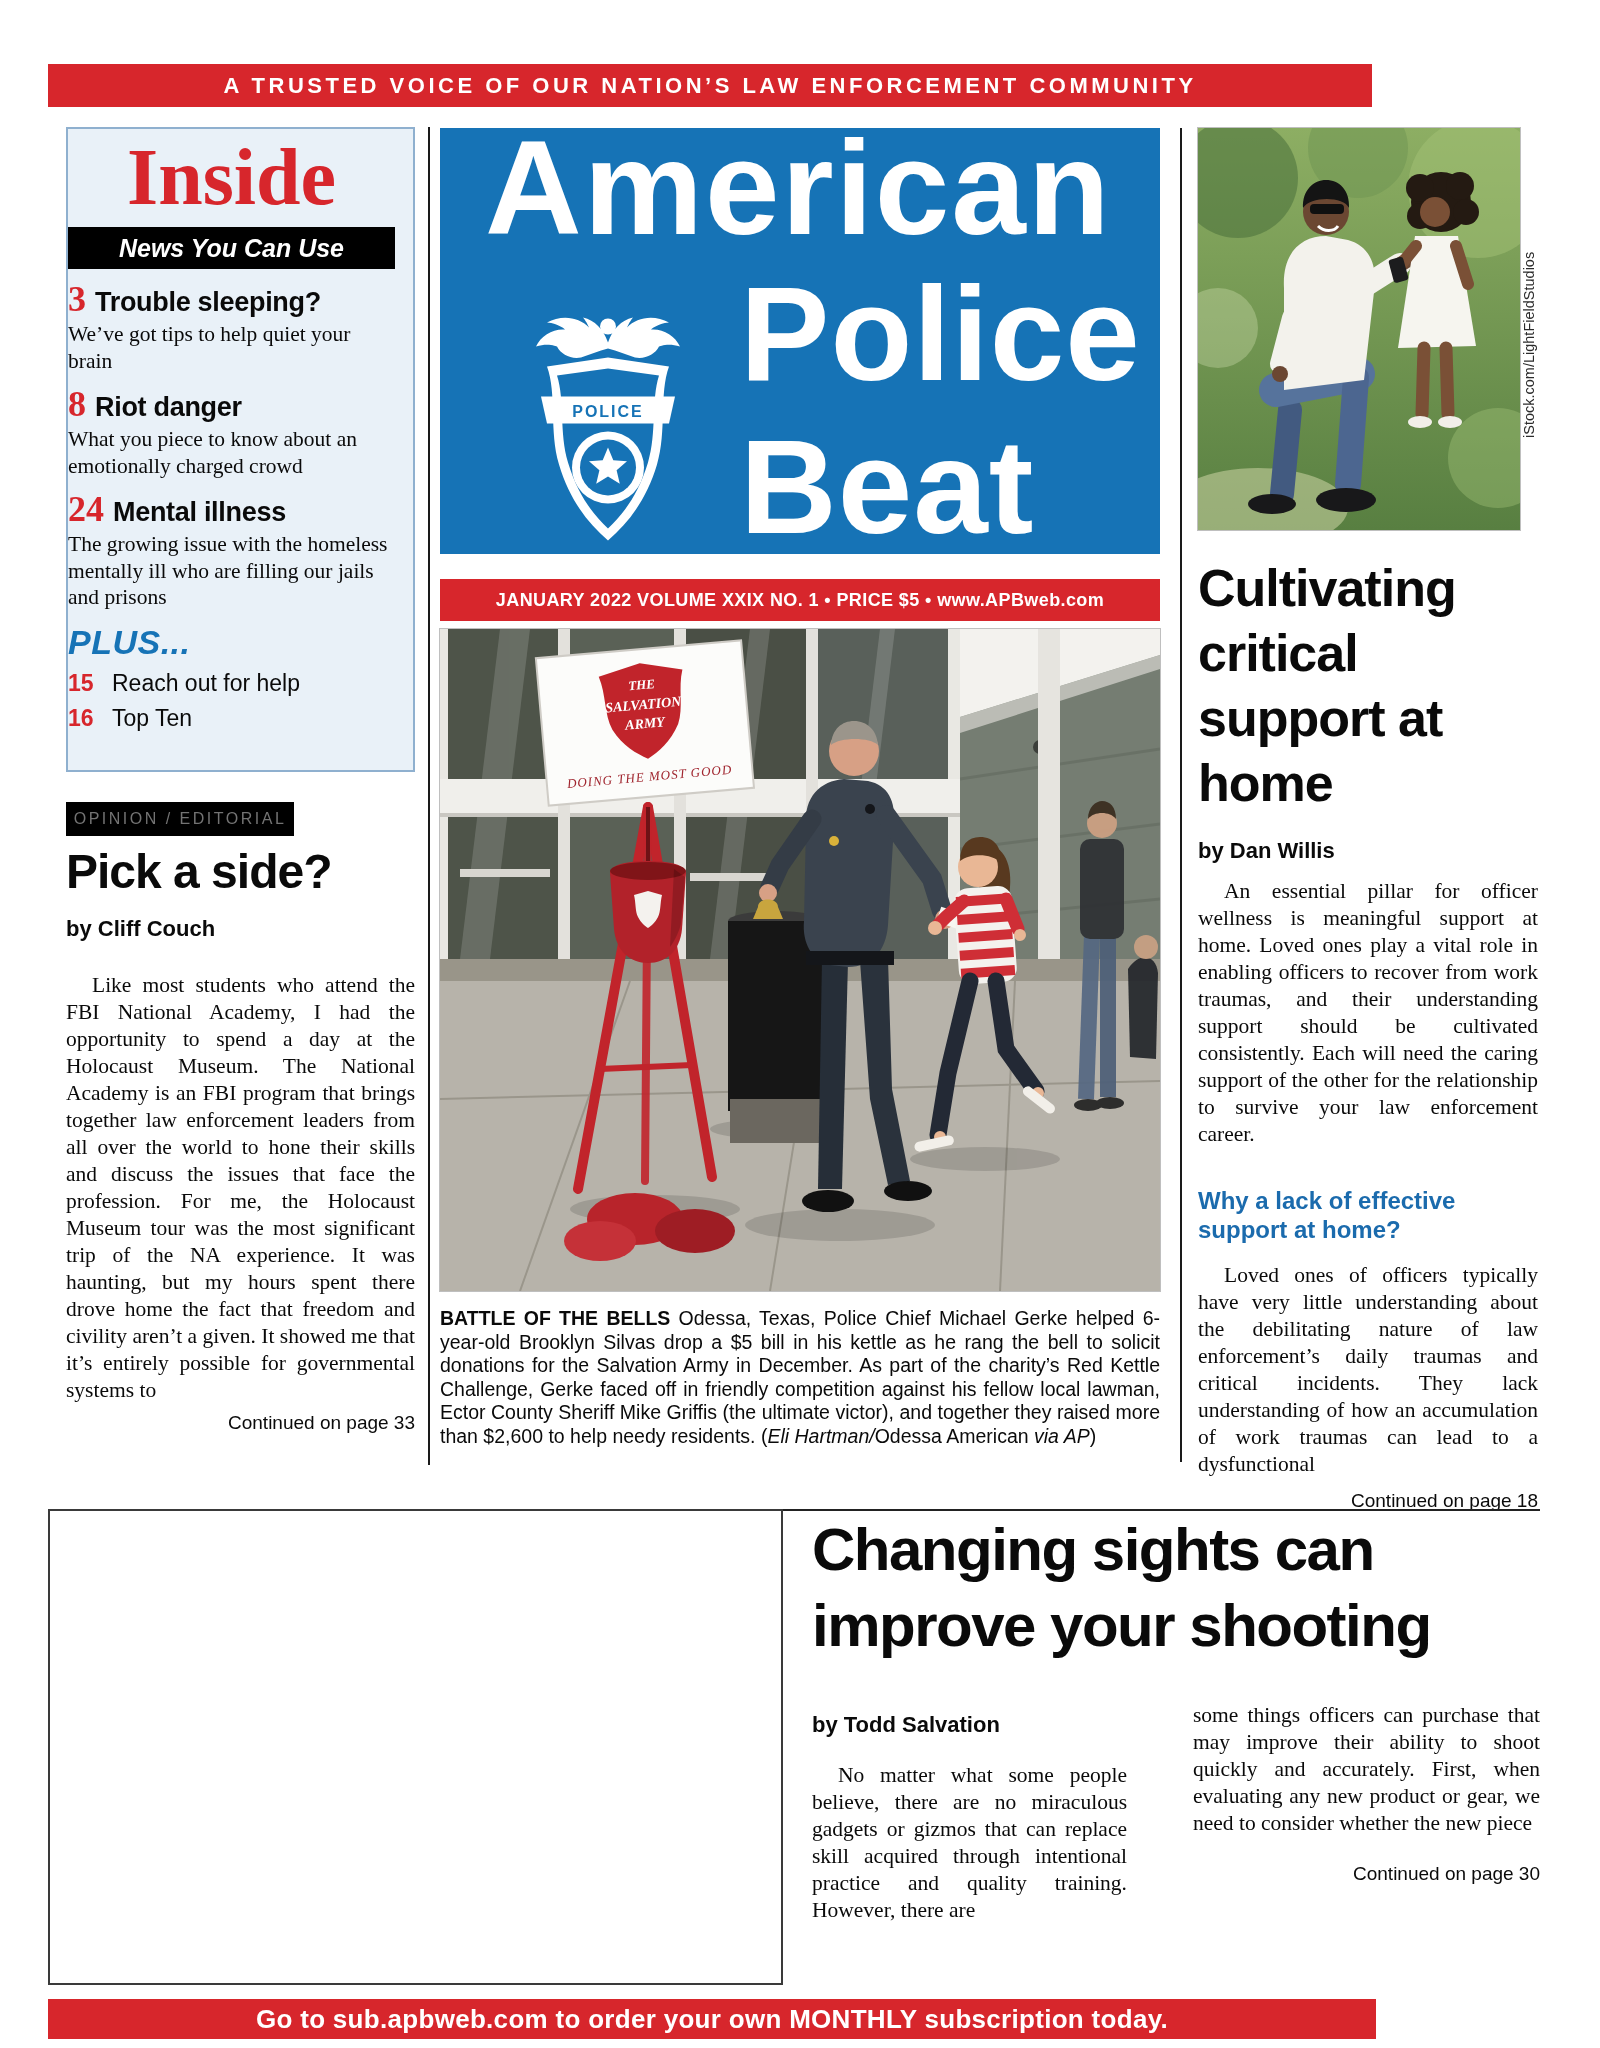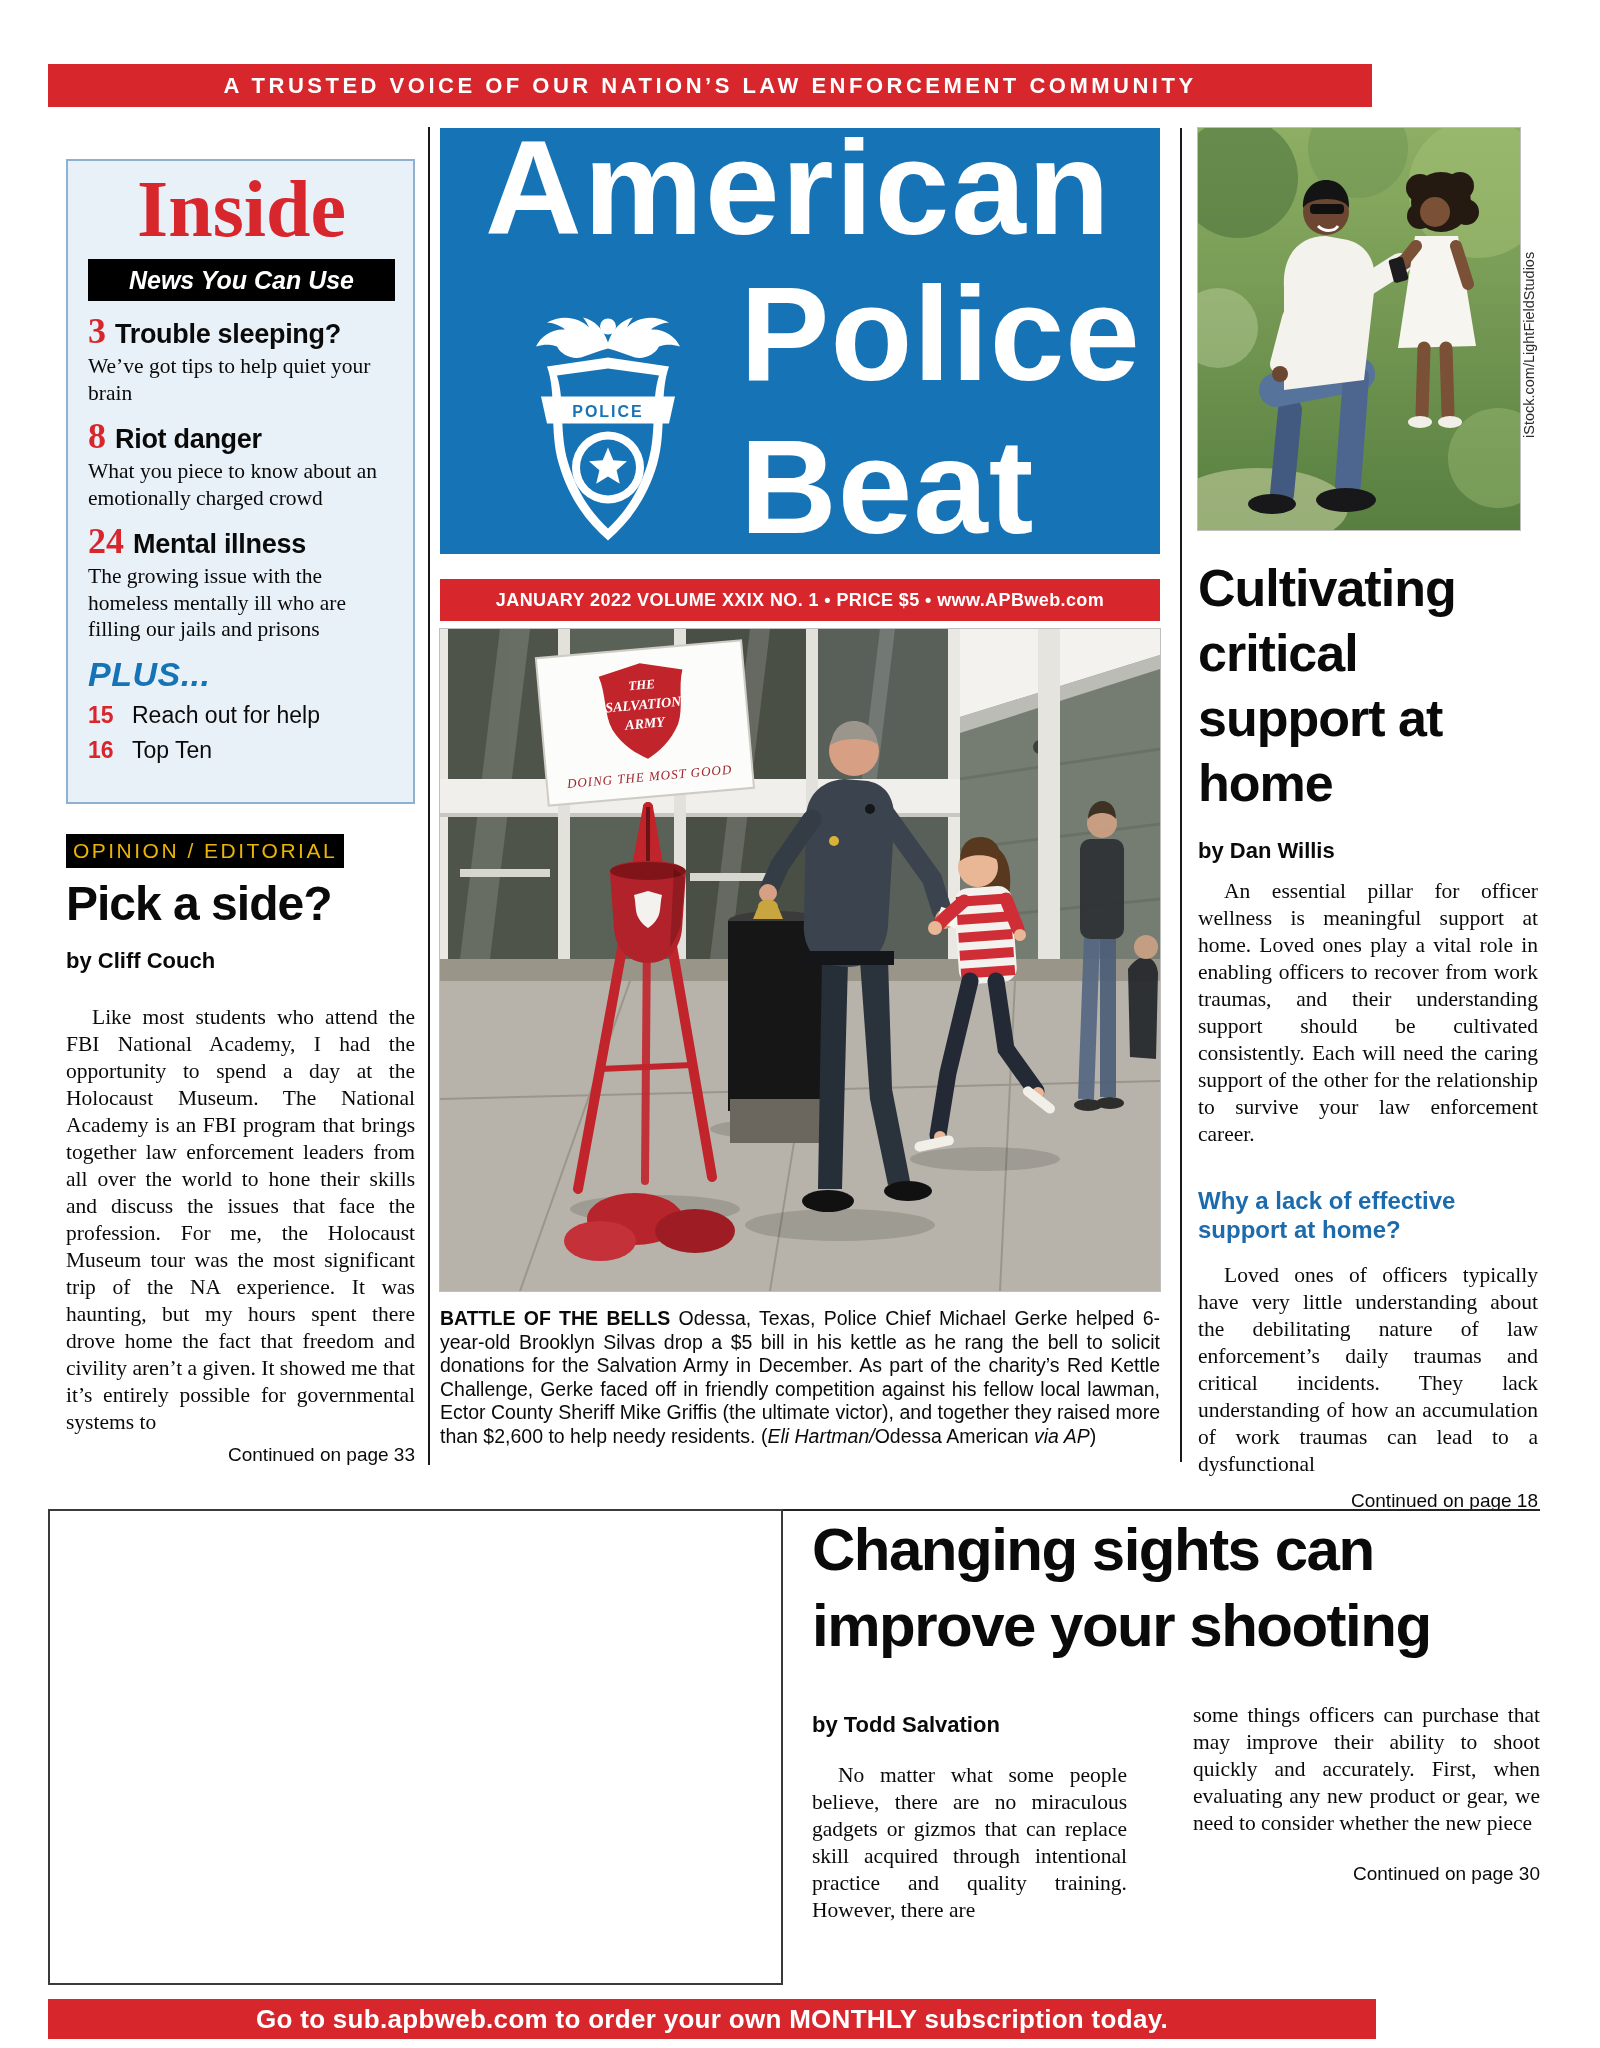--- a/index.html
+++ b/index.html
@@ -8,35 +8,35 @@
   .abs{position:absolute;}
 
   
   .banner{background:var(--brand_red,#d7262c);color:#fff;font-weight:bold;text-align:center;}
   .banner-top{left:48px;top:64px;width:1324px;height:43px;line-height:43px;font-size:22px;letter-spacing:3.5px;}
   .banner-bottom{left:48px;top:1999px;width:1328px;height:40px;line-height:40px;font-size:26px;letter-spacing:.3px;}
 
   
   .left-col{left:66px;top:127px;width:349px;}
   .inside-box{box-sizing:border-box;width:349px;height:645px;background:var(--sidebar_bg,#e9f1f8);
-              border:2px solid var(--sidebar_border,#8fb0cf);padding:6px 18px 0 20px;overflow:hidden;margin-top:32px;}
+              border:2px solid var(--sidebar_border,#8fb0cf);padding:6px 18px 0 0;overflow:hidden;}
   .inside-title{font-family:"Liberation Serif",serif;font-weight:bold;color:var(--brand_red,#d7262c);
                 font-size:80px;line-height:1;text-align:center;margin-top:2px;}
   .inside-bar{background:#000;color:#fff;height:42px;line-height:42px;text-align:center;
               font-style:italic;font-weight:bold;font-size:25px;margin-top:10px;}
   .ins-item{margin-top:12px;}
   .ins-head{display:flex;align-items:baseline;gap:9px;}
   .ins-num{font-family:"Liberation Serif",serif;font-weight:bold;color:var(--brand_red,#d7262c);font-size:36px;line-height:1;}
   .ins-title{font-weight:800;font-size:27px;line-height:1;letter-spacing:-.3px;}
   .ins-desc{font-family:"Liberation Serif",serif;font-size:21.5px;line-height:26.5px;margin-top:4px;}
   .plus{color:var(--brand_blue,#1673b6);font-style:italic;font-weight:800;font-size:34px;margin-top:12px;letter-spacing:.5px;}
   .plus-row{display:flex;gap:14px;margin-top:8px;font-size:23px;align-items:baseline;}
   .plus-num{color:var(--brand_red,#d7262c);font-weight:bold;min-width:30px;}
-  .kicker{margin-top:30px;background:#000;color:#eab308;width:278px;height:34px;line-height:34px;
-          text-align:center;font-size:21px;letter-spacing:2.5px;}
+  .kicker{margin-top:30px;background:#000;color:#737373;width:228px;height:34px;line-height:34px;
+          text-align:center;font-size:16px;letter-spacing:2.5px;}
   .op-headline{margin-top:12px;font-size:48px;font-weight:700;letter-spacing:-1px;line-height:1;}
   .byline{font-weight:bold;font-size:22px;}
   .op-byline{margin-top:20px;}
   .serif-body{font-family:"Liberation Serif",serif;font-size:21.5px;line-height:27px;text-align:justify;}
   .indent{text-indent:26px;}
   .op-body{margin-top:30px;}
   .continued{font-size:19px;text-align:right;margin-top:8px;}
 
   
   .vrule{width:2px;background:#1a1a1a;}

